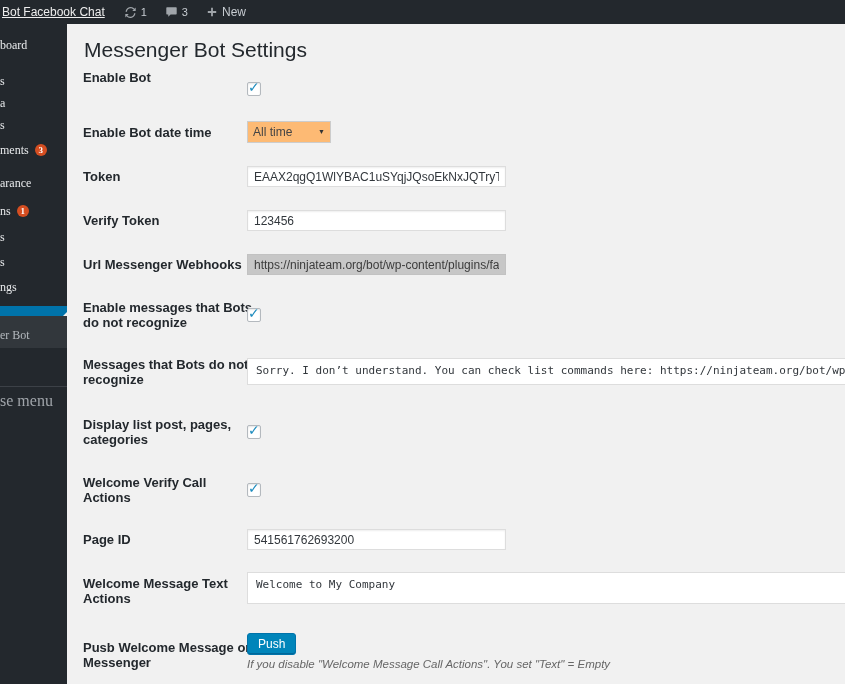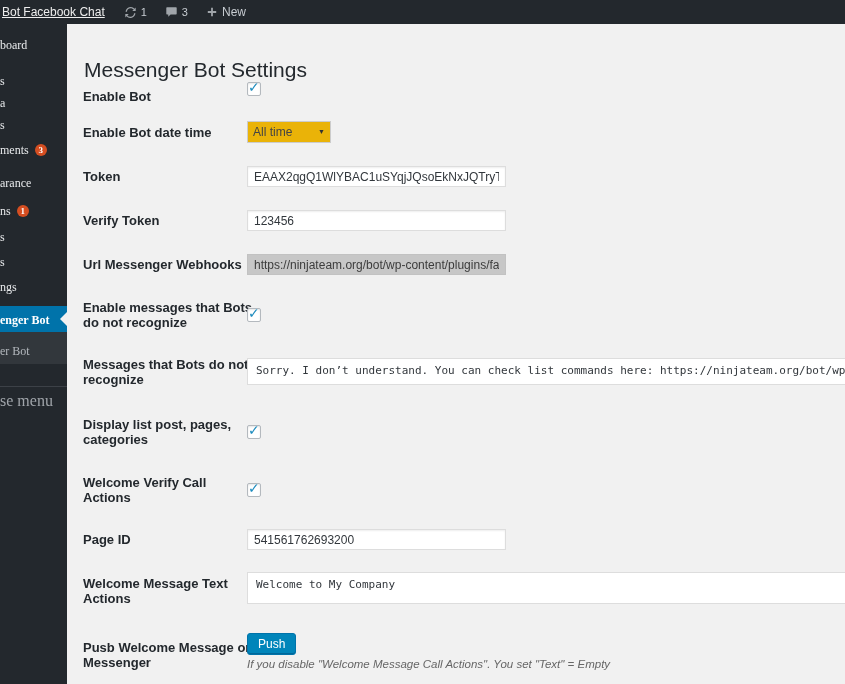--- a/index.html
+++ b/index.html
@@ -19,42 +19,42 @@
   .sb-item{position:absolute;left:0;width:100%;height:14px;font-size:12px;color:#e8eaec;
            white-space:nowrap;line-height:13px;}
   .sb-badge{display:inline-block;margin-left:6px;min-width:8px;height:12px;padding:0 2px;
             border-radius:50%;background:#d54e21;color:#fff;font-size:9px;line-height:12px;
             text-align:center;vertical-align:1px;font-weight:bold;}
   .sb-active{position:absolute;left:0;top:282px;width:100%;height:26px;background:#0073aa;}
   .sb-active .lbl{position:absolute;left:0;top:7px;font-size:12px;color:#fff;font-weight:bold;white-space:nowrap;}
   .sb-arrow{position:absolute;right:0;top:6px;width:0;height:0;
             border-top:7px solid transparent;border-bottom:7px solid transparent;
             border-right:7px solid #f1f1f1;}
-  .sb-submenu{position:absolute;left:0;top:308px;width:100%;height:32px;background:#32373c;}
+  .sb-submenu{position:absolute;left:0;top:292px;width:100%;height:32px;background:#32373c;}
   .sb-submenu .lbl{position:absolute;left:0;top:12px;font-size:12px;color:#b4b9be;white-space:nowrap;}
   .sb-divider{position:absolute;left:0;top:362px;width:100%;height:1px;background:#3c4147;}
   .sb-collapse{position:absolute;left:0;top:368px;font-size:16px;color:#a0a5aa;white-space:nowrap;}
 
   
   .content{position:absolute;left:67px;top:24px;width:778px;height:660px;background:#f1f1f1;}
-  .page-title{position:absolute;left:84px;top:38px;font-size:21px;font-weight:400;color:#23282d;margin-top:20px;}
+  .page-title{position:absolute;left:84px;top:38px;font-size:21px;font-weight:400;color:#23282d;}
 
   .row-label{position:absolute;left:83px;width:172px;font-size:13px;font-weight:bold;
              color:#23282d;line-height:14.5px;}
   .txt-input{position:absolute;box-sizing:border-box;width:259px;height:21px;
              border:1px solid #ddd;background:#fff;color:#32373c;font-size:12px;
              padding:2px 6px;font-family:"Liberation Sans",sans-serif;box-shadow:inset 0 1px 2px rgba(0,0,0,.07);}
   .txt-input.disabled{background:#c7c7c7;border-color:#c2c2c2;color:#3c3c3c;box-shadow:none;}
   .checkbox{position:absolute;width:14px;height:14px;box-sizing:border-box;background:#fff;
             border:1px solid #b4b9be;border-radius:2px;box-shadow:inset 0 1px 2px rgba(0,0,0,.1);}
   .checkbox.checked::after{content:"✓";position:absolute;left:0px;top:-4px;font-size:14px;
             font-weight:bold;color:#1e8cbe;font-family:"DejaVu Sans",sans-serif;}
   .select-wrap{position:absolute;left:247px;top:121px;width:84px;height:22px;}
   .select-wrap select{width:100%;height:100%;box-sizing:border-box;appearance:none;-webkit-appearance:none;
-            border:1px solid #ccc;background:#eab308;color:#444;font-size:12px;padding:1px 16px 1px 5px;
+            border:1px solid #ccc;background:#fdba74;color:#444;font-size:12px;padding:1px 16px 1px 5px;
             font-family:"Liberation Sans",sans-serif;border-radius:0;}
   .select-caret{position:absolute;right:6px;top:7px;font-size:7px;color:#333;pointer-events:none;}
   .textarea{position:absolute;box-sizing:border-box;width:700px;border:1px solid #ddd;background:#fff;
             resize:none;color:#32373c;font-family:"DejaVu Sans Mono",monospace;font-size:11px;
             padding:5px 8px;line-height:14px;white-space:pre;overflow:hidden;}
   .push-btn{position:absolute;left:247px;top:633px;height:22px;padding:0 10px;background:#0085ba;
             border:1px solid #0073aa;border-radius:3px;color:#fff;font-size:12px;
             font-family:"Liberation Sans",sans-serif;box-shadow:inset 0 -1px 0 #006799;cursor:pointer;}
   .push-note{position:absolute;left:247px;top:658px;font-size:11.5px;font-style:italic;color:#666;}
 </style>
@@ -111,21 +111,21 @@
     </div>
     <div class="sb-submenu">
       <span class="lbl">er Bot</span>
     </div>
     <div class="sb-divider"></div>
     <div class="sb-collapse">se menu</div>
   </div>
 
   <div class="page-title">Messenger Bot Settings</div>
 
-  <div class="row-label" style="top:90px">Enable Bot</div>
+  <div class="row-label" style="top:71px">Enable Bot</div>
   <div class="checkbox checked" style="left:247px;top:82px"></div>
 
   <div class="row-label" style="top:126px">Enable Bot date time</div>
   <div class="select-wrap">
     <select>
       <option>All time</option>
     </select>
     <span class="select-caret">▼</span>
   </div>
 

